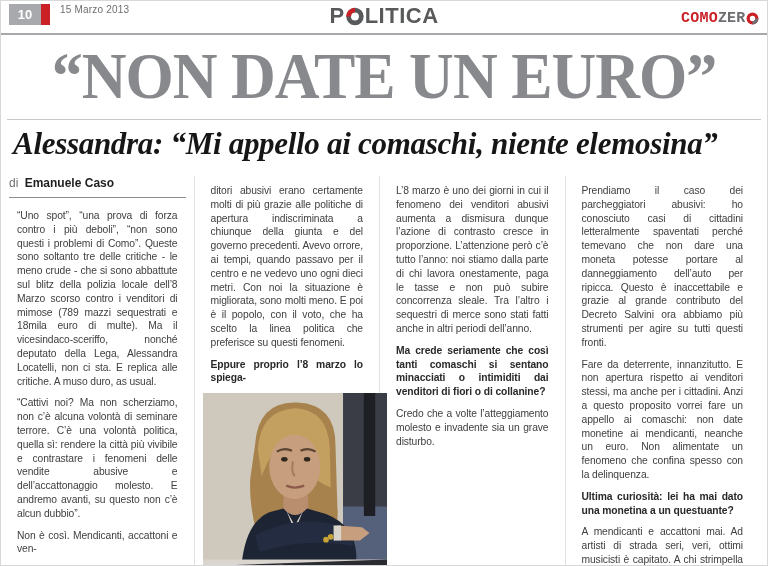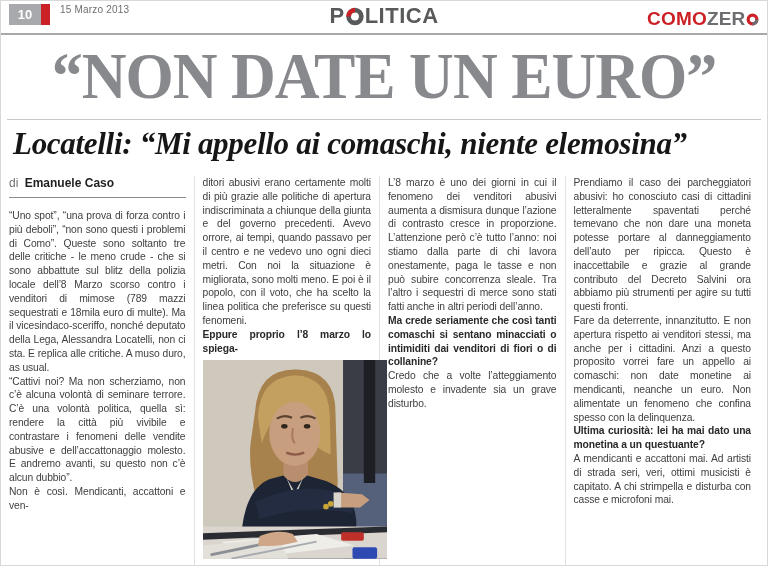--- a/index.html
+++ b/index.html
@@ -20,22 +20,22 @@
   }
   .red-bar{width:9px;height:21px;background:#cc2027;}
   .issue-date{margin-left:10px;font-size:10px;color:#6d6e71;letter-spacing:.2px;}
   .section-logo{
     position:absolute;left:50%;top:4px;transform:translateX(-50%);
     font-size:22px;font-weight:800;color:#58595b;letter-spacing:.5px;
     display:flex;align-items:center;line-height:22px;
   }
   .logo-o{display:inline-block;width:19px;height:19px;margin:0 .5px;}
   .brand-logo{
-    margin-left:auto;font-size:19px;font-weight:800;letter-spacing:.2px;
-    display:flex;align-items:center;line-height:16px;
+    margin-left:auto;font-size:15px;font-weight:800;letter-spacing:.2px;
+    display:flex;align-items:center;line-height:16px;font-family:Liberation Mono, monospace;
   }
   .brand-part1{color:#cc2027;}
   .brand-part2{color:#6d6e71;}
   .brand-o{display:inline-block;width:13px;height:13px;margin-left:.5px;}
   
   .headline{
     flex:0 0 auto;text-align:center;
     font-family:"Liberation Serif",serif;font-weight:700;
     font-size:62px;line-height:66px;color:#87898c;letter-spacing:-1px;
     padding-top:5px;height:73px;
@@ -52,21 +52,21 @@
   .col{width:25%;box-sizing:border-box;padding:0 8px;border-right:1px solid #e2e2e2;}
   .col:first-child{padding-left:0;}
   .col:last-child{border-right:none;padding-right:0;}
   .byline{
     font-size:12px;padding-bottom:7px;margin-bottom:11px;
     border-bottom:1px solid #8a8c8e;
   }
   .byline-prefix{color:#6d6e71;}
   .byline-author{font-weight:bold;color:#1f1f1f;margin-left:3px;}
   .col p{
-    margin:0;text-align:justify;
+    margin:8px;text-align:justify;
     font-size:10.3px;line-height:13.8px;color:#404042;letter-spacing:-.1px;
   }
   .col p.bold{font-weight:bold;color:#29292b;}
   
   .photo{margin-top:5px;width:calc(100% + 16px);}
   .photo svg{display:block;width:100%;height:auto;}
 </style>
 </head>
 <body>
 
@@ -95,21 +95,21 @@
         <svg viewBox="0 0 24 24" width="100%" height="100%">
           <circle cx="12" cy="12" r="8" fill="none" stroke="#cc2027" stroke-width="6"></circle>
           <path d="M20 12 A8 8 0 0 1 12 20" fill="none" stroke="#6d6e71" stroke-width="6"></path>
         </svg>
       </span>
     </div>
   </div>
 
   <div class="headline">“NON DATE UN EURO”</div>
   <div class="headline-rule"></div>
-  <div class="subheadline">Locatelli: “Mi appello ai comaschi, niente elemosina”</div>
+  <div class="subheadline">Alessandra: “Mi appello ai comaschi, niente elemosina”</div>
 
   <div class="columns">
 
     <div class="col">
       <div class="byline">
         <span class="byline-prefix">di</span>
         <span class="byline-author">Emanuele Caso</span>
       </div>
       <p>“Uno spot”, “una prova di forza contro i più deboli”, “non sono questi i problemi di Como”. Queste sono soltanto tre delle critiche - le meno crude - che si sono abbattute sul blitz della polizia locale dell’8 Marzo scorso contro i venditori di mimose (789 mazzi sequestrati e 18mila euro di multe). Ma il vicesindaco-sceriffo, nonché deputato della Lega, Alessandra Locatelli, non ci sta. E replica alle critiche. A muso duro, as usual.</p>
       <p>“Cattivi noi? Ma non scherziamo, non c’è alcuna volontà di seminare terrore. C’è una volontà politica, quella sì: rendere la città più vivibile e contrastare i fenomeni delle vendite abusive e dell’accattonaggio molesto. E andremo avanti, su questo non c’è alcun dubbio”.</p>

